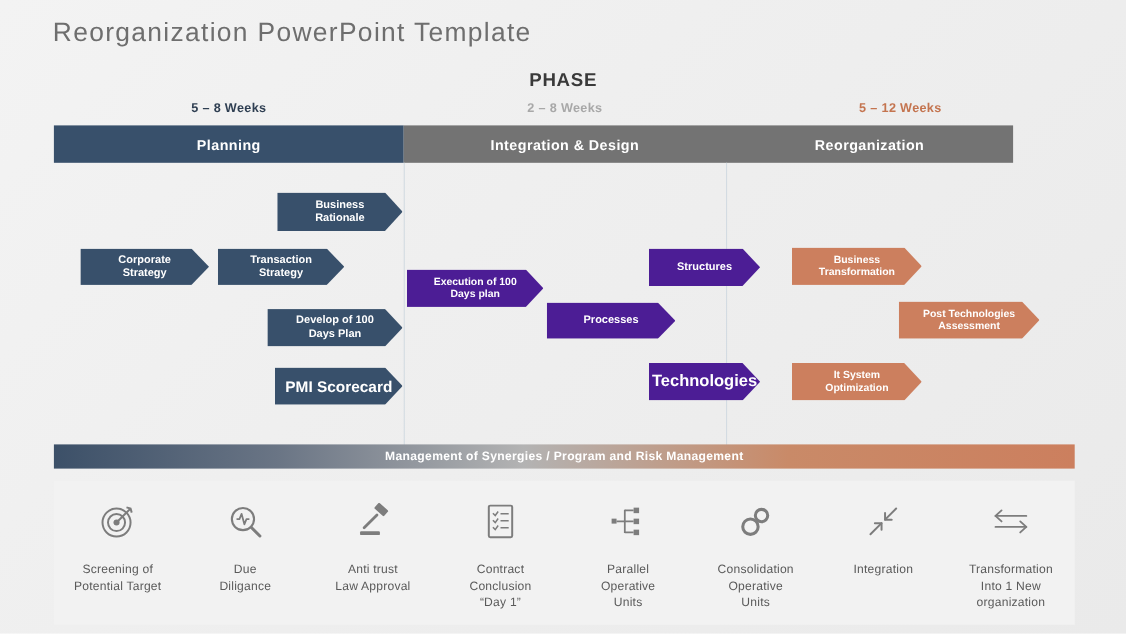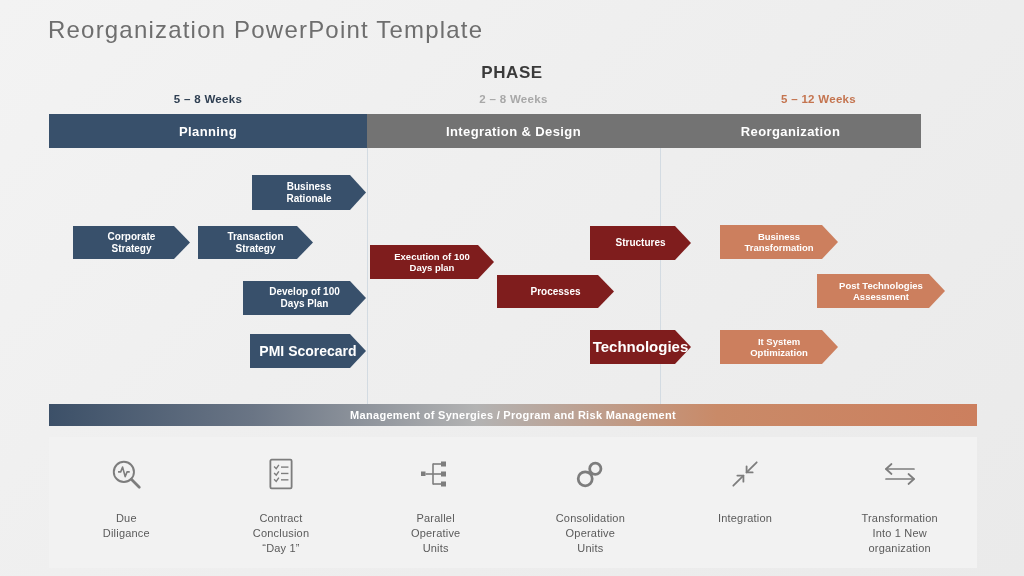--- a/index.html
+++ b/index.html
@@ -83,21 +83,21 @@
     align-items: center;
     justify-content: center;
     text-align: center;
     color: #ffffff;
     font-weight: bold;
     line-height: 1.18;
     clip-path: polygon(0 0, calc(100% - 16px) 0, 100% 50%, calc(100% - 16px) 100%, 0 100%);
     padding-right: 0;
   }
   .chev.navy { background: #38506b; }
-  .chev.grey { background: #7f1d1d; }
+  .chev.grey { background: #4c1d95; }
   .chev.orange { background: #cc7f5e; }
 
   
   .mgmt-bar {
     position: absolute;
     left: 49px; top: 404px;
     width: 928px; height: 22px;
     background: linear-gradient(90deg, #3c5068 0%, #6a7585 22%, #b3b3b3 46%, #c98a68 72%, #cc7f5e 100%);
     display: flex;
     align-items: center;
@@ -177,33 +177,57 @@
 Transformation</div>
 <div class="chev orange" style="left: 817px; top: 274px; width: 128px; height: 34px; font-size: 9.5px; white-space: pre-line;">Post Technologies
 Assessment</div>
 <div class="chev orange" style="left: 720px; top: 330px; width: 118px; height: 34px; font-size: 9.5px; white-space: pre-line;">It System
 Optimization</div>
 
 <div class="mgmt-bar">Management of Synergies  /  Program  and Risk  Management</div>
 
 <div class="icon-strip">
 
+  <div class="icon-cell">
+    <div class="icon-box">
+      <svg width="34" height="34" viewBox="0 0 32 32" fill="none" stroke="#7d7d7d" stroke-width="1.7">
+        <circle cx="15" cy="17" r="12"></circle>
+          <circle cx="15" cy="17" r="7.3"></circle>
+          <circle cx="15" cy="17" r="2.6" fill="#7d7d7d" stroke="none"></circle>
+        <path d="M15 17 L27 5" stroke-width="1.7"></path>
+          <path d="M23.5 4 L27 5 L28 8.5" stroke-width="1.7" fill="none"></path>
+      </svg>
+    </div>
+    <div class="icon-caption" style="white-space: pre-line;">Screening of
+Potential Target</div>
+  </div>
 
   <div class="icon-cell">
     <div class="icon-box">
       <svg width="34" height="34" viewBox="0 0 32 32" fill="none" stroke="#7d7d7d" stroke-width="1.8">
         <circle cx="14" cy="14" r="9.5"></circle>
         <path d="M21 21 L28.5 28.5" stroke-width="2.6" stroke-linecap="round"></path>
         <path d="M8.5 14 L11 14 L12.8 9.5 L15.2 18.5 L17 14 L19.5 14" stroke-width="1.5" stroke-linejoin="round"></path>
       </svg>
     </div>
     <div class="icon-caption" style="white-space: pre-line;">Due
 Diligance</div>
   </div>
 
+  <div class="icon-cell">
+    <div class="icon-box">
+      <svg width="34" height="34" viewBox="0 0 32 32" fill="none" stroke="#7d7d7d" stroke-width="1.8">
+        <rect x="17.5" y="2.5" width="11" height="6.5" rx="1" transform="rotate(42 23 6)" fill="#7d7d7d" stroke="none"></rect>
+        <path d="M19.5 10.5 L8.5 21.5" stroke-width="2.4" stroke-linecap="round"></path>
+        <rect x="5" y="24.5" width="17" height="3.2" rx="1" fill="#7d7d7d" stroke="none"></rect>
+      </svg>
+    </div>
+    <div class="icon-caption" style="white-space: pre-line;">Anti trust
+Law Approval</div>
+  </div>
 
   <div class="icon-cell">
     <div class="icon-box">
       <svg width="32" height="34" viewBox="0 0 28 32" fill="none" stroke="#7d7d7d" stroke-width="1.7">
         <rect x="4" y="2.5" width="20" height="27" rx="1.2"></rect>
         <path d="M7.5 9 L9.5 11 L12 7.5" stroke-width="1.3"></path>
           <path d="M14 9.5 L21 9.5" stroke-width="1.3"></path>
         <path d="M7.5 15 L9.5 17 L12 13.5" stroke-width="1.3"></path>
           <path d="M14 15.5 L21 15.5" stroke-width="1.3"></path>
         <path d="M7.5 21 L9.5 23 L12 19.5" stroke-width="1.3"></path>

